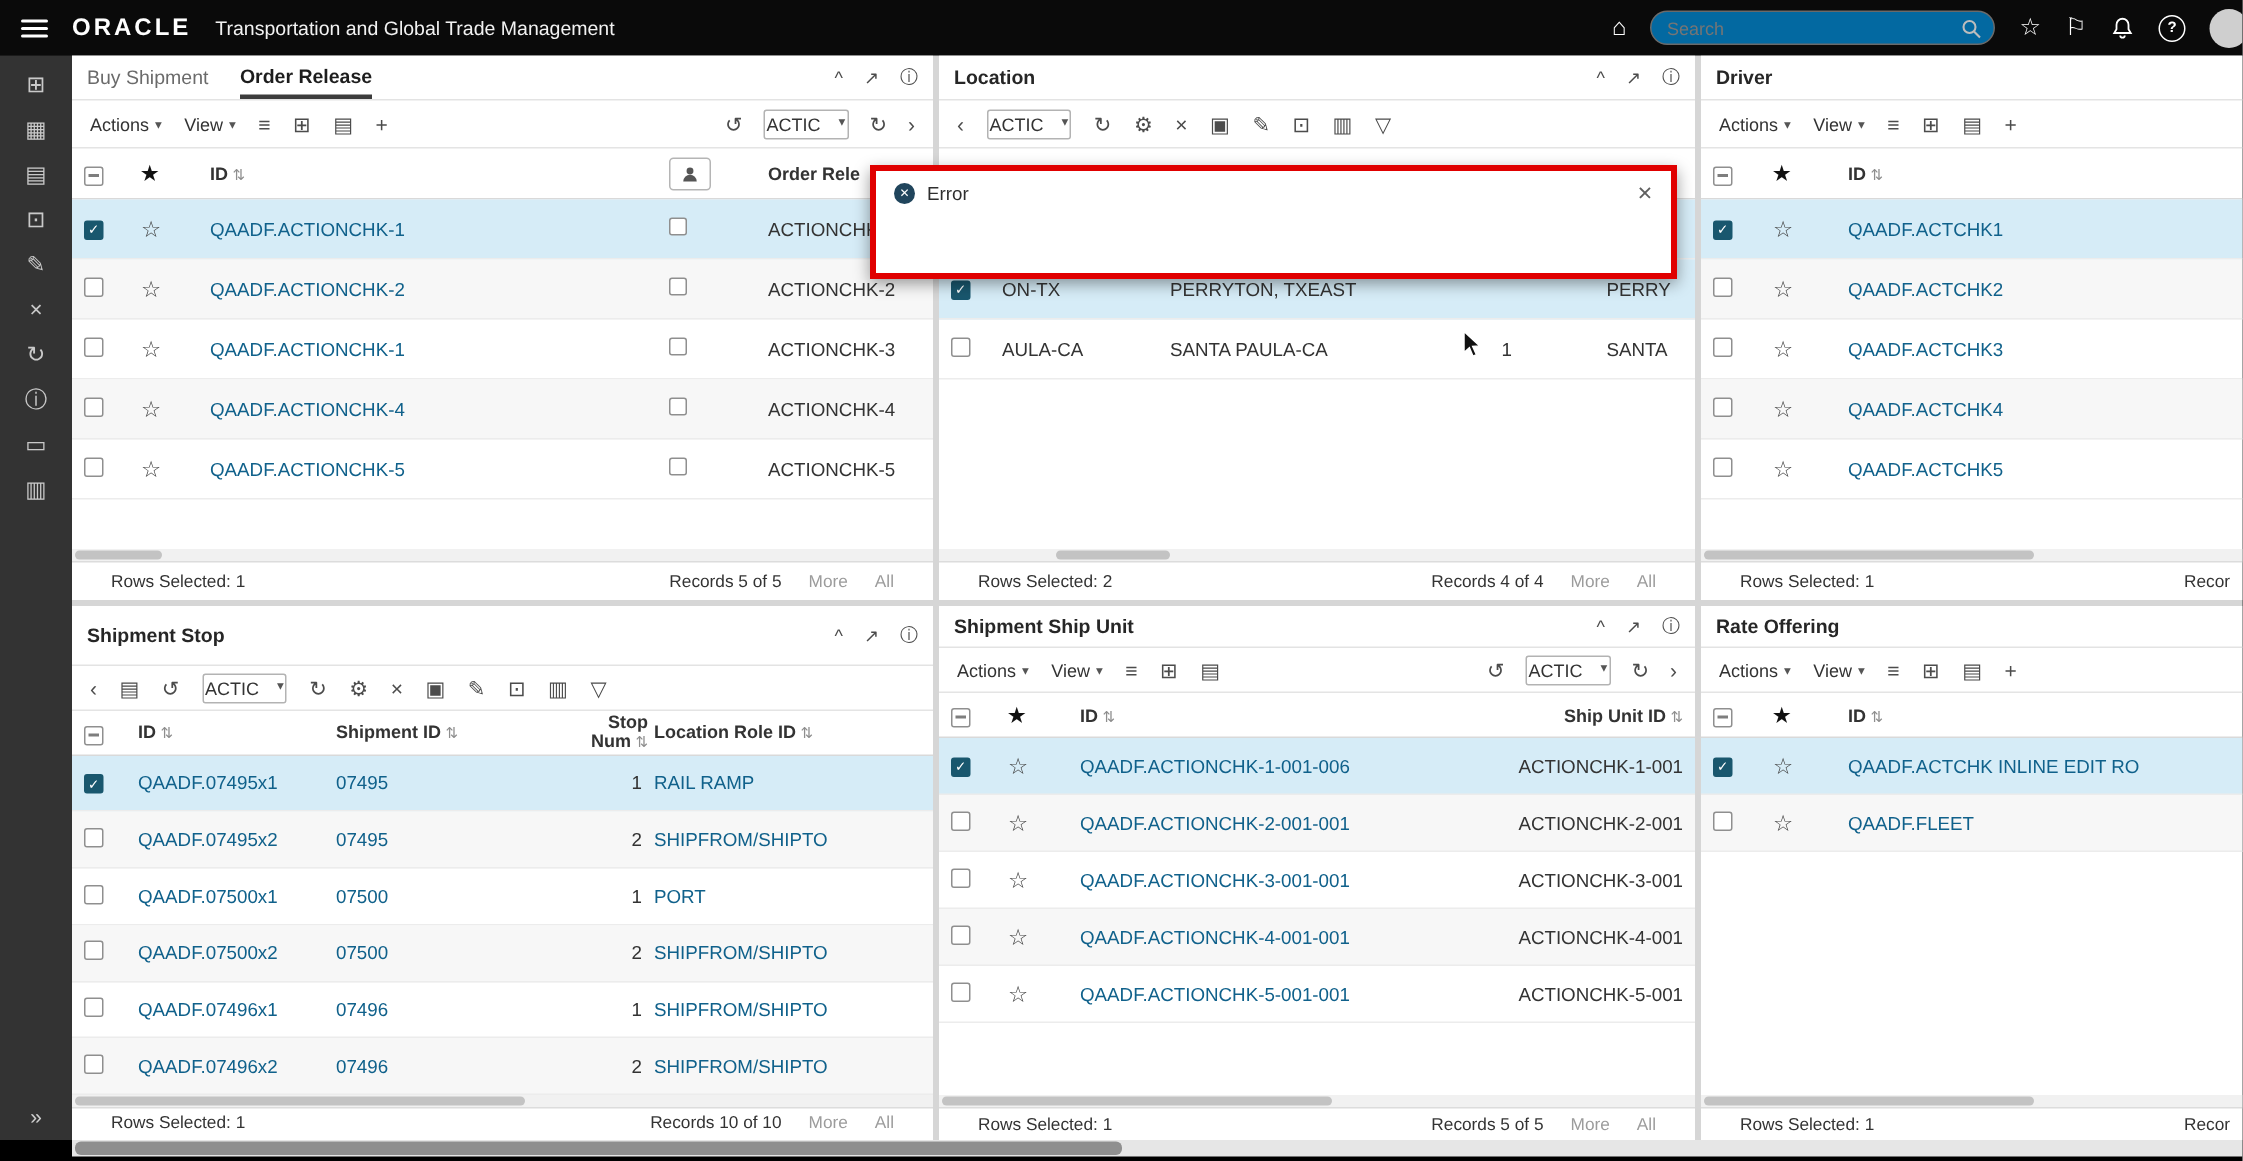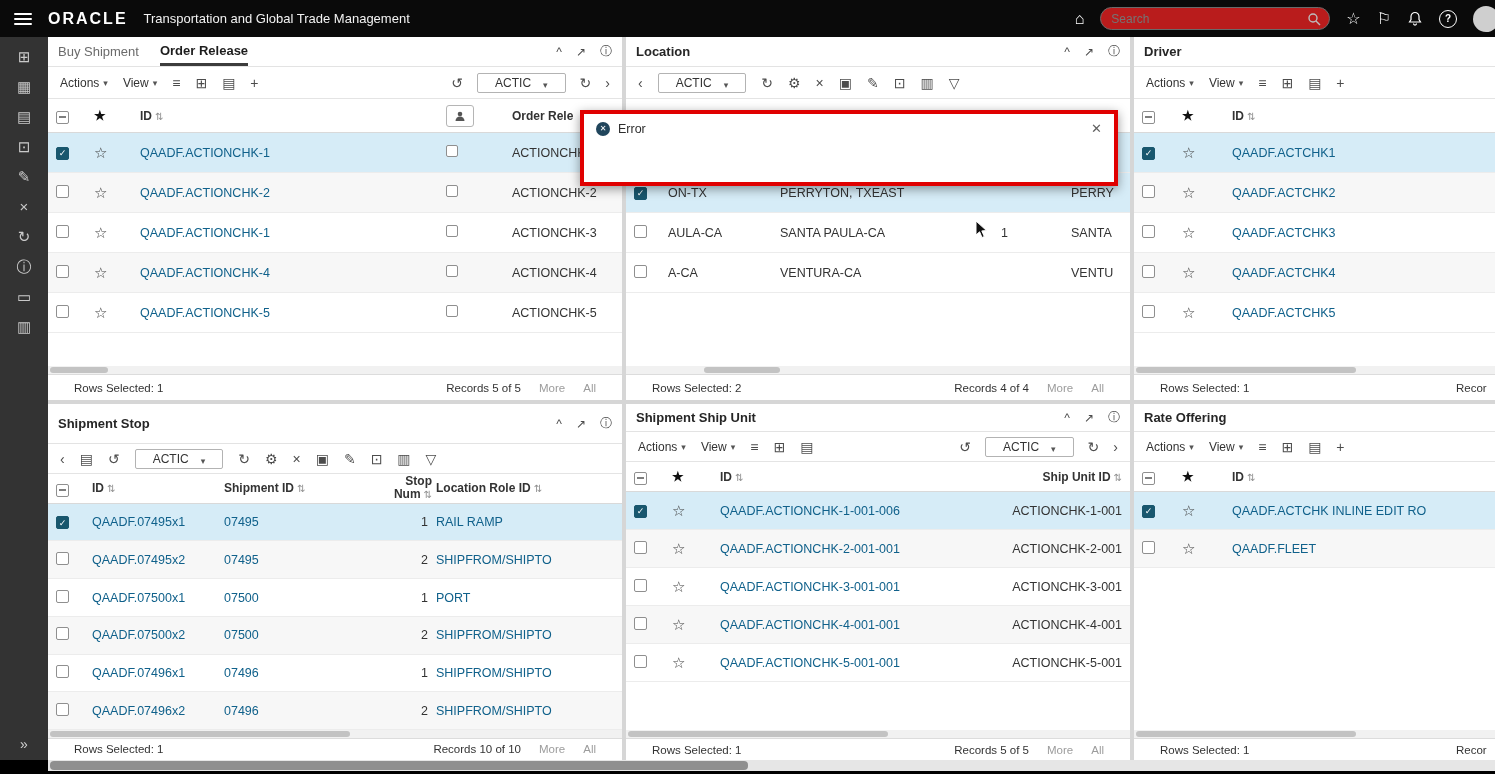--- a/index.html
+++ b/index.html
@@ -9,21 +9,21 @@
   
   .topbar{position:absolute;left:0;top:0;right:0;height:37px;background:#0a0a0a;color:#fff;
           display:flex;align-items:center;gap:16px;padding:0 14px;box-sizing:border-box;overflow:hidden}
   .burger{display:flex;flex-direction:column;gap:3px;cursor:pointer}
   .burger span{width:18px;height:2px;background:#fff;border-radius:1px}
   .brand{font-weight:bold;font-size:16px;letter-spacing:2px}
   .apptitle{font-size:13px;color:#f2f2f2}
   .tb-right{margin-left:auto;display:flex;align-items:center;gap:16px}
   .tb-ic{font-size:16px;color:#fff;cursor:pointer;line-height:1}
   .searchbox{display:flex;align-items:center;width:230px;height:23px;border:1px solid #6a6a6a;
-             border-radius:12px;background:#b91c1c;padding:0 8px;box-sizing:border-box;gap:6px}
+             border-radius:12px;background:#0369a1;padding:0 8px;box-sizing:border-box;gap:6px}
   .searchbox input{flex:1;background:transparent;border:0;outline:0;color:#ccc;font-size:12px;
                    font-family:"Liberation Sans",sans-serif}
   .helpcirc{width:16px;height:16px;border:1.5px solid #fff;border-radius:50%;display:flex;
             align-items:center;justify-content:center;font-size:10px;font-weight:bold;cursor:pointer}
   .avatar{width:26px;height:26px;border-radius:50%;background:#cfcfcf;margin-right:-18px;flex:none}
 
   
   .sidebar{position:absolute;left:0;top:37px;width:48px;bottom:14px;background:#333;
            display:flex;flex-direction:column;align-items:center;padding:12px 0 8px;box-sizing:border-box;gap:15px}
   .sb-ic{color:#c9c9c9;font-size:15px;line-height:1;cursor:pointer}
@@ -42,22 +42,22 @@
   .tab{display:flex;align-items:center;font-size:13px;color:#6b6b6b;cursor:pointer;box-sizing:border-box}
   .tab.active{color:#1d1d1d;font-weight:bold;border-bottom:3px solid #3c3c3c}
   .phead-ics{margin-left:auto;display:flex;gap:14px;align-items:center;color:#4c4c4c;font-size:12px}
   .phead-ics span{cursor:pointer}
 
   .toolbar{height:32px;flex:none;display:flex;align-items:center;gap:15px;padding:0 12px;
            box-sizing:border-box;border-bottom:1px solid #e4e4e4;font-size:12px;color:#333}
   .tbtn{display:flex;align-items:center;gap:4px;cursor:pointer;white-space:nowrap}
   .caret{font-size:9px;color:#555}
   .ticon{font-size:14px;color:#4c4c4c;cursor:pointer;line-height:1}
-  .tsel{display:flex;align-items:flex-end;gap:12px;border:1px solid #b3b3b3;border-radius:2px;
-        background:#fff;padding:2px 17px;font-size:12px;cursor:pointer}
+  .tsel{display:flex;align-items:flex-start;gap:12px;border:1px solid #b3b3b3;border-radius:2px;
+        background:#fff;padding:2px 1px;font-size:12px;cursor:pointer}
   .tb-end{margin-left:auto;display:flex;align-items:center;gap:14px}
 
   
   .thead,.trow{display:grid;align-items:center;box-sizing:border-box;border-bottom:1px solid #ececec;
                font-size:12.5px;color:#333;padding-left:8px}
   .thead{height:34px;font-size:12px;font-weight:bold;border-bottom:1px solid #d9d9d9}
   .r2 .thead{height:30px}
   .trow{height:40px}
   .r2 .trow{height:38px}
   .trow.alt{background:#f7f7f7}
@@ -299,27 +299,20 @@
       <span class="plain cellr"></span>
       <span class="plain" style="padding-left:55px">PERRY</span>
     </div>
     <div class="trow g-loc">
       <span><span class="chk"></span></span>
       <span class="plain">AULA-CA</span>
       <span class="plain">SANTA PAULA-CA</span>
       <span class="plain cellr">1</span>
       <span class="plain" style="padding-left:55px">SANTA</span>
     </div>
-    <div class="trow g-loc">
-      <span><span class="chk"></span></span>
-      <span class="plain">A-CA</span>
-      <span class="plain">VENTURA-CA</span>
-      <span class="plain cellr"></span>
-      <span class="plain" style="padding-left:55px">VENTU</span>
-    </div>
     <div class="filler"></div>
     <div class="hscroll">
         <span class="hthumb" style="left:78px;width:76px"></span>
       </div>
     <div class="pfoot">
       <span>Rows Selected: 2</span>
       <span class="pf-sp"></span>
       <span>Records 4 of 4</span>
       <span class="muted">More</span>
       <span class="muted">All</span>

